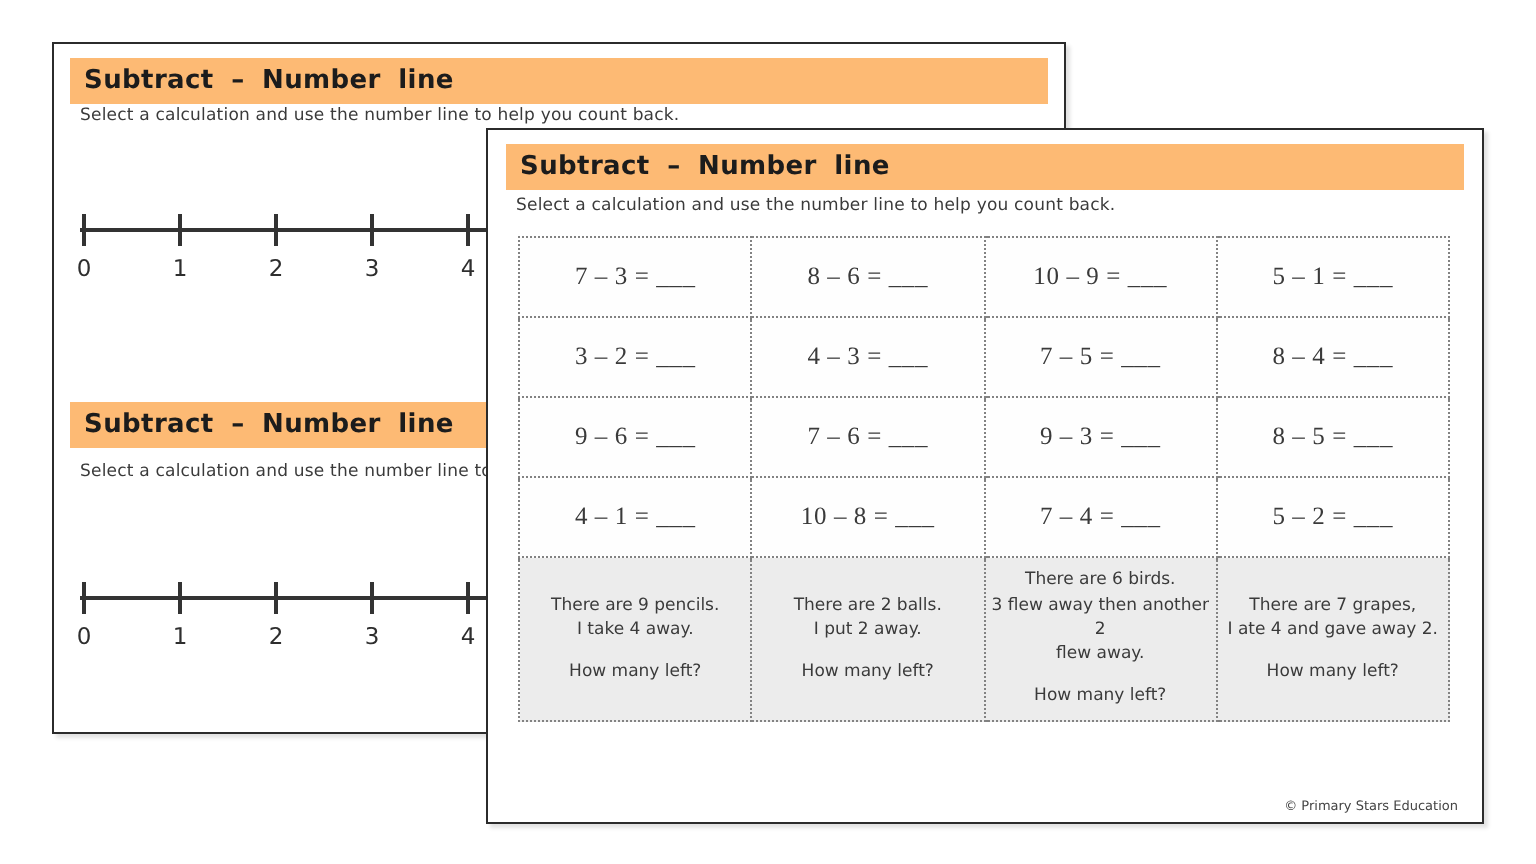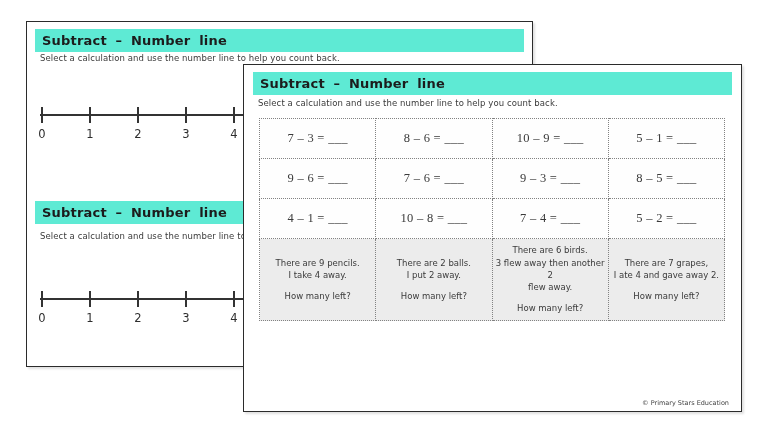--- a/index.html
+++ b/index.html
@@ -7,21 +7,21 @@
     position:relative;width:768px;height:432px;overflow:hidden;background:#ffffff;
     font-family:"DejaVu Sans","Liberation Sans",sans-serif;color:#333;
   }
   .page{
     position:absolute;background:#fff;border:1.5px solid #2b2b2b;
     box-shadow:2px 2px 2px rgba(0,0,0,0.12);box-sizing:border-box;
   }
   .back-page{left:26px;top:21px;width:507px;height:346px;}
   .front-page{left:243px;top:64px;width:499px;height:348px;z-index:2;}
   .title-bar{
-    position:absolute;background:#5eead4;height:23px;line-height:23px;
+    position:absolute;background:#fdba74;height:23px;line-height:23px;
     font-weight:bold;font-size:13px;color:#1c1c1c;padding-left:7px;
     word-spacing:4px;letter-spacing:0.2px;box-sizing:border-box;
   }
   .back-page .title-bar{left:8px;right:8px;}
   .bar-1{top:7px;}
   .bar-2{top:179px;}
   .front-page .title-bar{left:9px;right:9px;top:7px;}
   .subtitle{
     position:absolute;margin:0;font-size:8.5px;color:#3a3a3a;letter-spacing:0.1px;
     white-space:nowrap;
@@ -105,20 +105,26 @@
 
     <table class="calc">
       <tbody id="calc-body">
           <tr class="eq-row">
             <td>7 – 3 = ___</td>
             <td>8 – 6 = ___</td>
             <td>10 – 9 = ___</td>
             <td>5 – 1 = ___</td>
           </tr>
           <tr class="eq-row">
+            <td>3 – 2 = ___</td>
+            <td>4 – 3 = ___</td>
+            <td>7 – 5 = ___</td>
+            <td>8 – 4 = ___</td>
+          </tr>
+          <tr class="eq-row">
             <td>9 – 6 = ___</td>
             <td>7 – 6 = ___</td>
             <td>9 – 3 = ___</td>
             <td>8 – 5 = ___</td>
           </tr>
           <tr class="eq-row">
             <td>4 – 1 = ___</td>
             <td>10 – 8 = ___</td>
             <td>7 – 4 = ___</td>
             <td>5 – 2 = ___</td>

